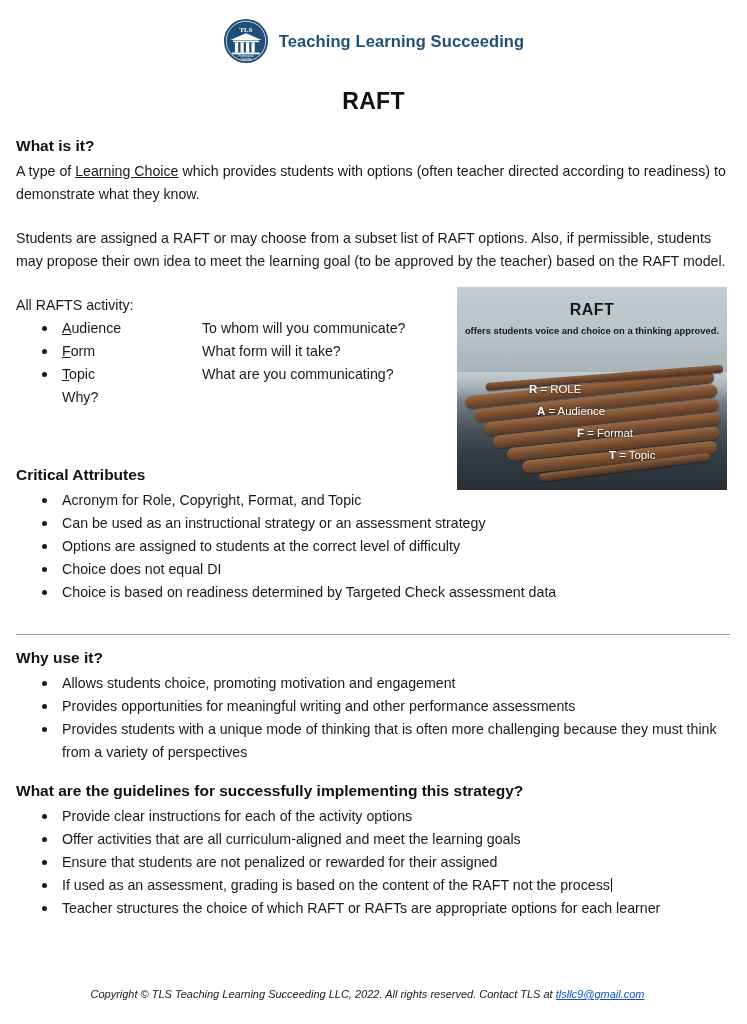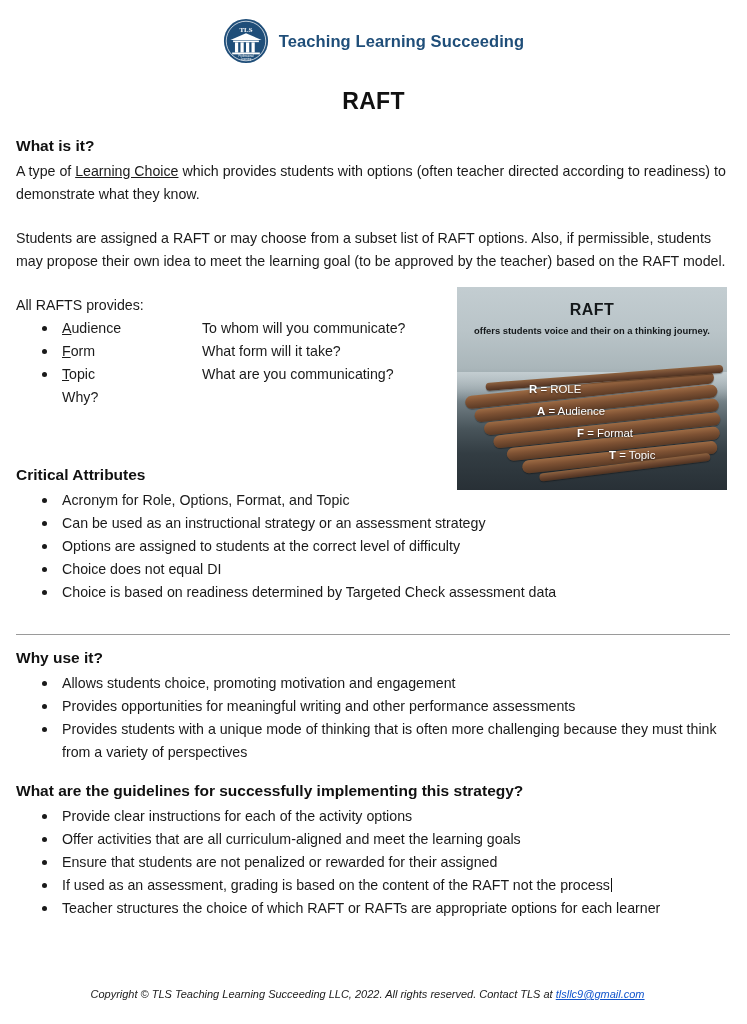--- a/index.html
+++ b/index.html
@@ -273,21 +273,21 @@
     <h2 class="sec">What is it?</h2>
 
     <p class="para"><span>A type of </span><u class="plain">Learning Choice</u><span> which provides students with options (often teacher directed according to readiness) to demonstrate what they know.</span></p>
 
     <div class="gap-lg"></div>
 
     <p class="para">Students are assigned a RAFT or may choose from a subset list of RAFT options. Also, if permissible, students may propose their own idea to meet the learning goal (to be approved by the teacher) based on the RAFT model.</p>
 
     <div class="gap-lg"></div>
 
-    <p class="para">All RAFTS provides:</p>
+    <p class="para">All RAFTS activity:</p>
 
     <ul class="bul">
       <li>
         <div class="raft-row">
           <div class="raft-term"><u class="plain">A</u><span>udience</span></div>
           <div class="raft-def">To whom will you communicate?</div>
         </div>
       </li>
       <li>
         <div class="raft-row">
@@ -301,21 +301,21 @@
           <div class="raft-def">What are you communicating?</div>
         </div>
       </li>
       <li class="nobullet">Why?</li>
     </ul>
 
     <div style="height:56px"></div>
 
     <h2 class="sec">Critical Attributes</h2>
     <ul class="bul">
-      <li>Acronym for Role, Options, Format, and Topic</li>
+      <li>Acronym for Role, Copyright, Format, and Topic</li>
       <li>Can be used as an instructional strategy or an assessment strategy</li>
       <li>Options are assigned to students at the correct level of difficulty</li>
       <li>Choice does not equal DI</li>
       <li>Choice is based on readiness determined by Targeted Check assessment data</li>
     </ul>
 
     <div style="height:44px"></div>
 
     <h2 class="sec">Why use it?</h2>
     <ul class="bul">
@@ -346,21 +346,21 @@
       <div class="log" style="left:26px;  top:24px; width:244px;"></div>
       <div class="log" style="left:34px;  top:38px; width:236px;"></div>
       <div class="log" style="left:42px;  top:52px; width:228px;"></div>
       <div class="log" style="left:54px;  top:66px; width:214px;"></div>
       <div class="log" style="left:68px;  top:80px; width:196px;"></div>
       <div class="log thin" style="left:40px; top:2px; width:238px; transform:rotate(1.6deg);"></div>
       <div class="log thin" style="left:84px; top:93px; width:172px; transform:rotate(-1deg);"></div>
     </div>
 
     <div class="fig-title">RAFT</div>
-    <div class="fig-sub">offers students voice and their on a thinking journey.</div>
+    <div class="fig-sub">offers students voice and choice on a thinking approved.</div>
 
     <div class="fig-labels">
       <div class="fig-label l1"><b>R</b><span> = ROLE</span></div>
       <div class="fig-label l2"><b>A</b><span> = Audience</span></div>
       <div class="fig-label l3"><b>F</b><span> = Format</span></div>
       <div class="fig-label l4"><b>T</b><span> = Topic</span></div>
     </div>
   </div>
 
   <div class="divider"></div>

